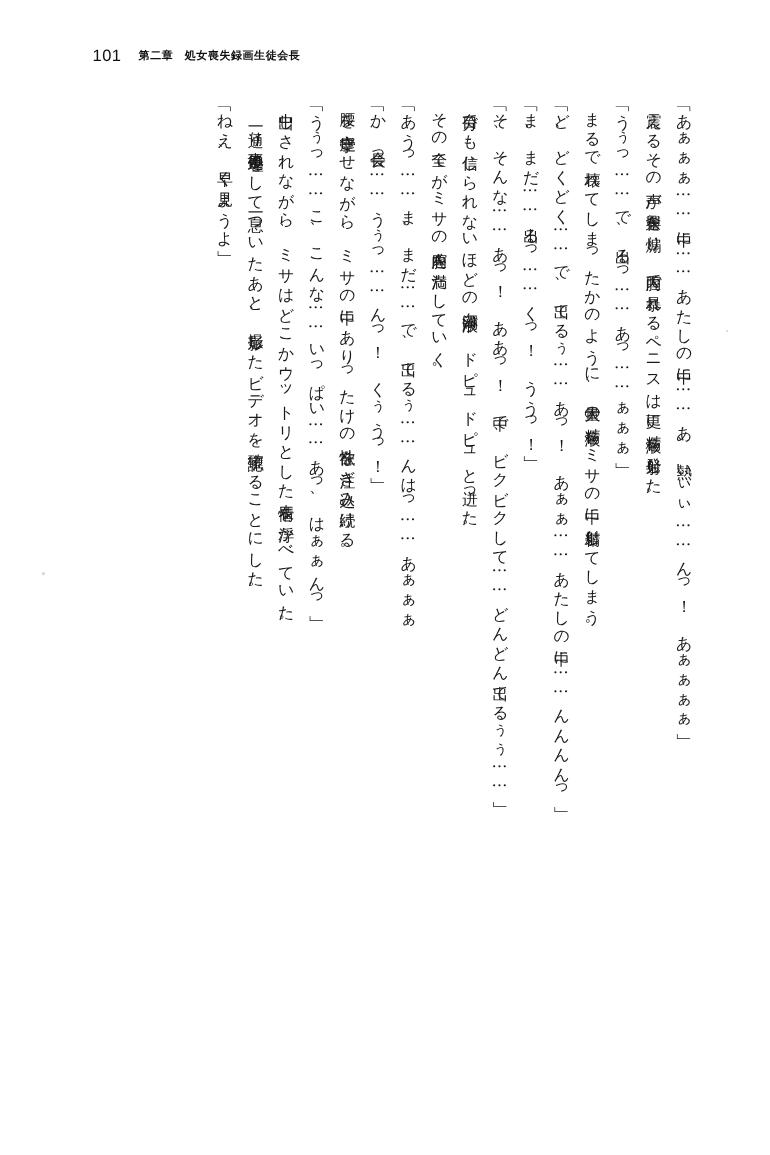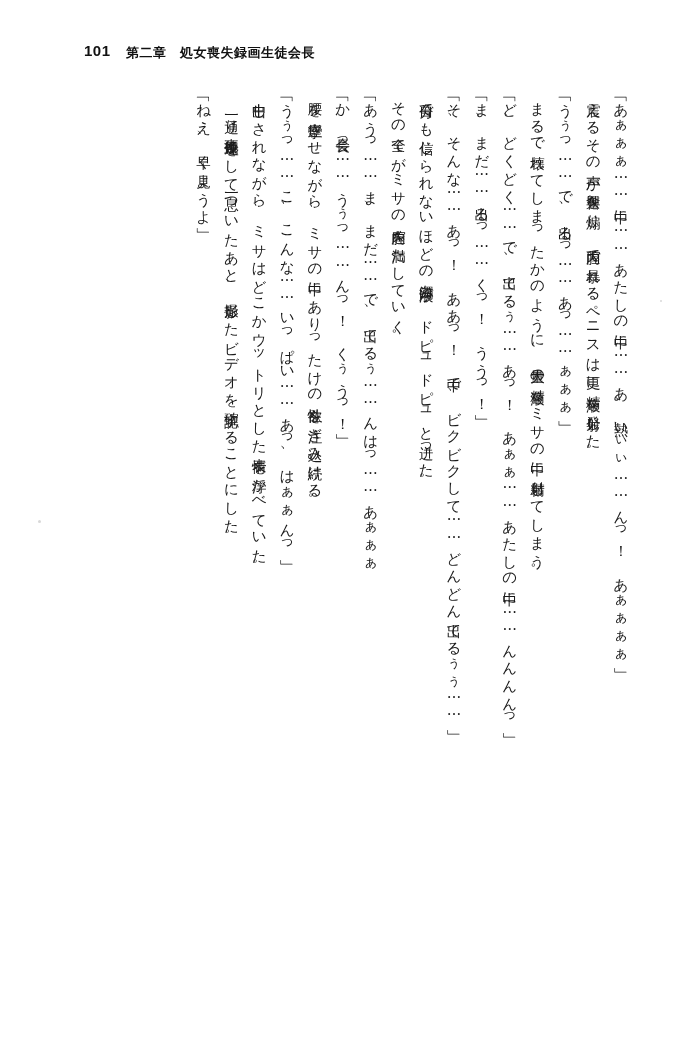--- a/index.html
+++ b/index.html
@@ -28,31 +28,31 @@
     right: 0;
     height: 28px;
     display: flex;
     align-items: center;
   }
   .page-number {
     position: absolute;
     left: 84px;
     top: 0;
     font-family: "Liberation Sans", sans-serif;
-    font-weight: bold;
+    font-weight: normal;
     font-size: 15px;
     letter-spacing: 0.5px;
     color: #111;
   }
   .running-title {
     position: absolute;
     left: 126px;
     top: 2px;
     font-family: "DejaVu Sans", "Liberation Sans", sans-serif;
-    font-size: 13px;
+    font-size: 10px;
     font-weight: 600;
     color: #111;
     letter-spacing: 0.5px;
     white-space: nowrap;
   }
   
   .body-text {
     position: absolute;
     top: 92px;
     left: 60px;

